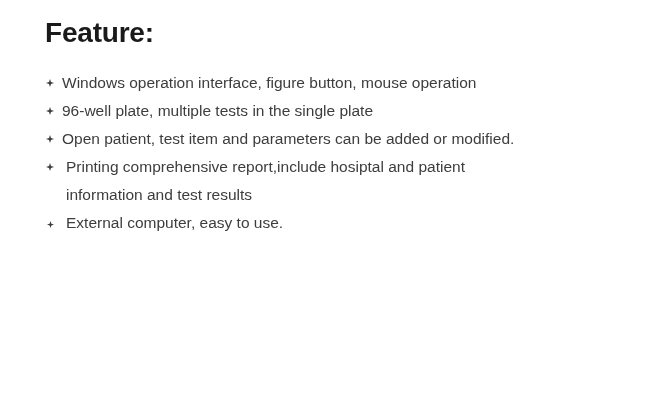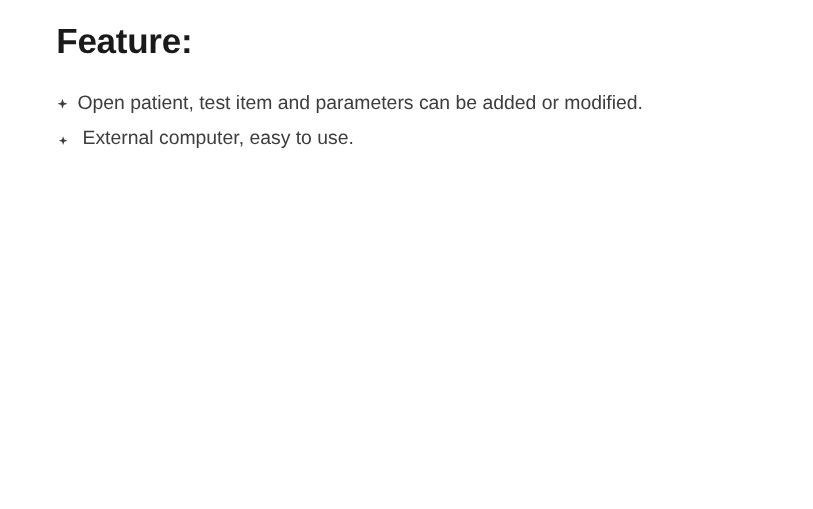--- a/index.html
+++ b/index.html
@@ -97,35 +97,60 @@
 </style>
 </head>
 <body>
 
 <div class="slide">
 
   <div class="slide-title">Feature:</div>
 
   <ul class="feature-list">
 
+    <li class="feature-item">
+      <span class="bullet-icon">
+        <svg width="8" height="8" viewBox="0 0 8 8">
+            <path d="M4 0 L5 3 L8 4 L5 5 L4 8 L3 5 L0 4 L3 3 Z" fill="#3d3d3d"></path>
+          </svg>
+      </span>
+      <span class="item-text">Windows operation interface, figure button, mouse operation</span>
+    </li>
 
+    <li class="feature-item">
+      <span class="bullet-icon">
+        <svg width="8" height="8" viewBox="0 0 8 8">
+            <path d="M4 0 L5 3 L8 4 L5 5 L4 8 L3 5 L0 4 L3 3 Z" fill="#3d3d3d"></path>
+          </svg>
+      </span>
+      <span class="item-text">96-well plate, multiple tests in the single plate</span>
+    </li>
 
 
 
     <li class="feature-item">
       <span class="bullet-icon">
         <svg width="8" height="8" viewBox="0 0 8 8">
             <path d="M4 0 L5 3 L8 4 L5 5 L4 8 L3 5 L0 4 L3 3 Z" fill="#3d3d3d"></path>
           </svg>
       </span>
       <span class="item-text">Open patient, test item and parameters can be added or modified.</span>
     </li>
 
 
 
+    <li class="feature-item wide-gap wrapping">
+      <span class="bullet-icon">
+        <svg width="8" height="8" viewBox="0 0 8 8">
+            <path d="M4 0 L5 3 L8 4 L5 5 L4 8 L3 5 L0 4 L3 3 Z" fill="#3d3d3d"></path>
+          </svg>
+      </span>
+      <span class="item-text">Printing comprehensive report,include hosiptal and patient</span>
+      <span class="item-text-cont">information and test results</span>
+    </li>
 
     <li class="feature-item wide-gap">
       <span class="bullet-icon small">
         <svg width="7" height="7" viewBox="0 0 8 8">
             <path d="M4 0 L5 3 L8 4 L5 5 L4 8 L3 5 L0 4 L3 3 Z" fill="#3d3d3d"></path>
           </svg>
       </span>
       <span class="item-text">External computer, easy to use.</span>
     </li>
 

